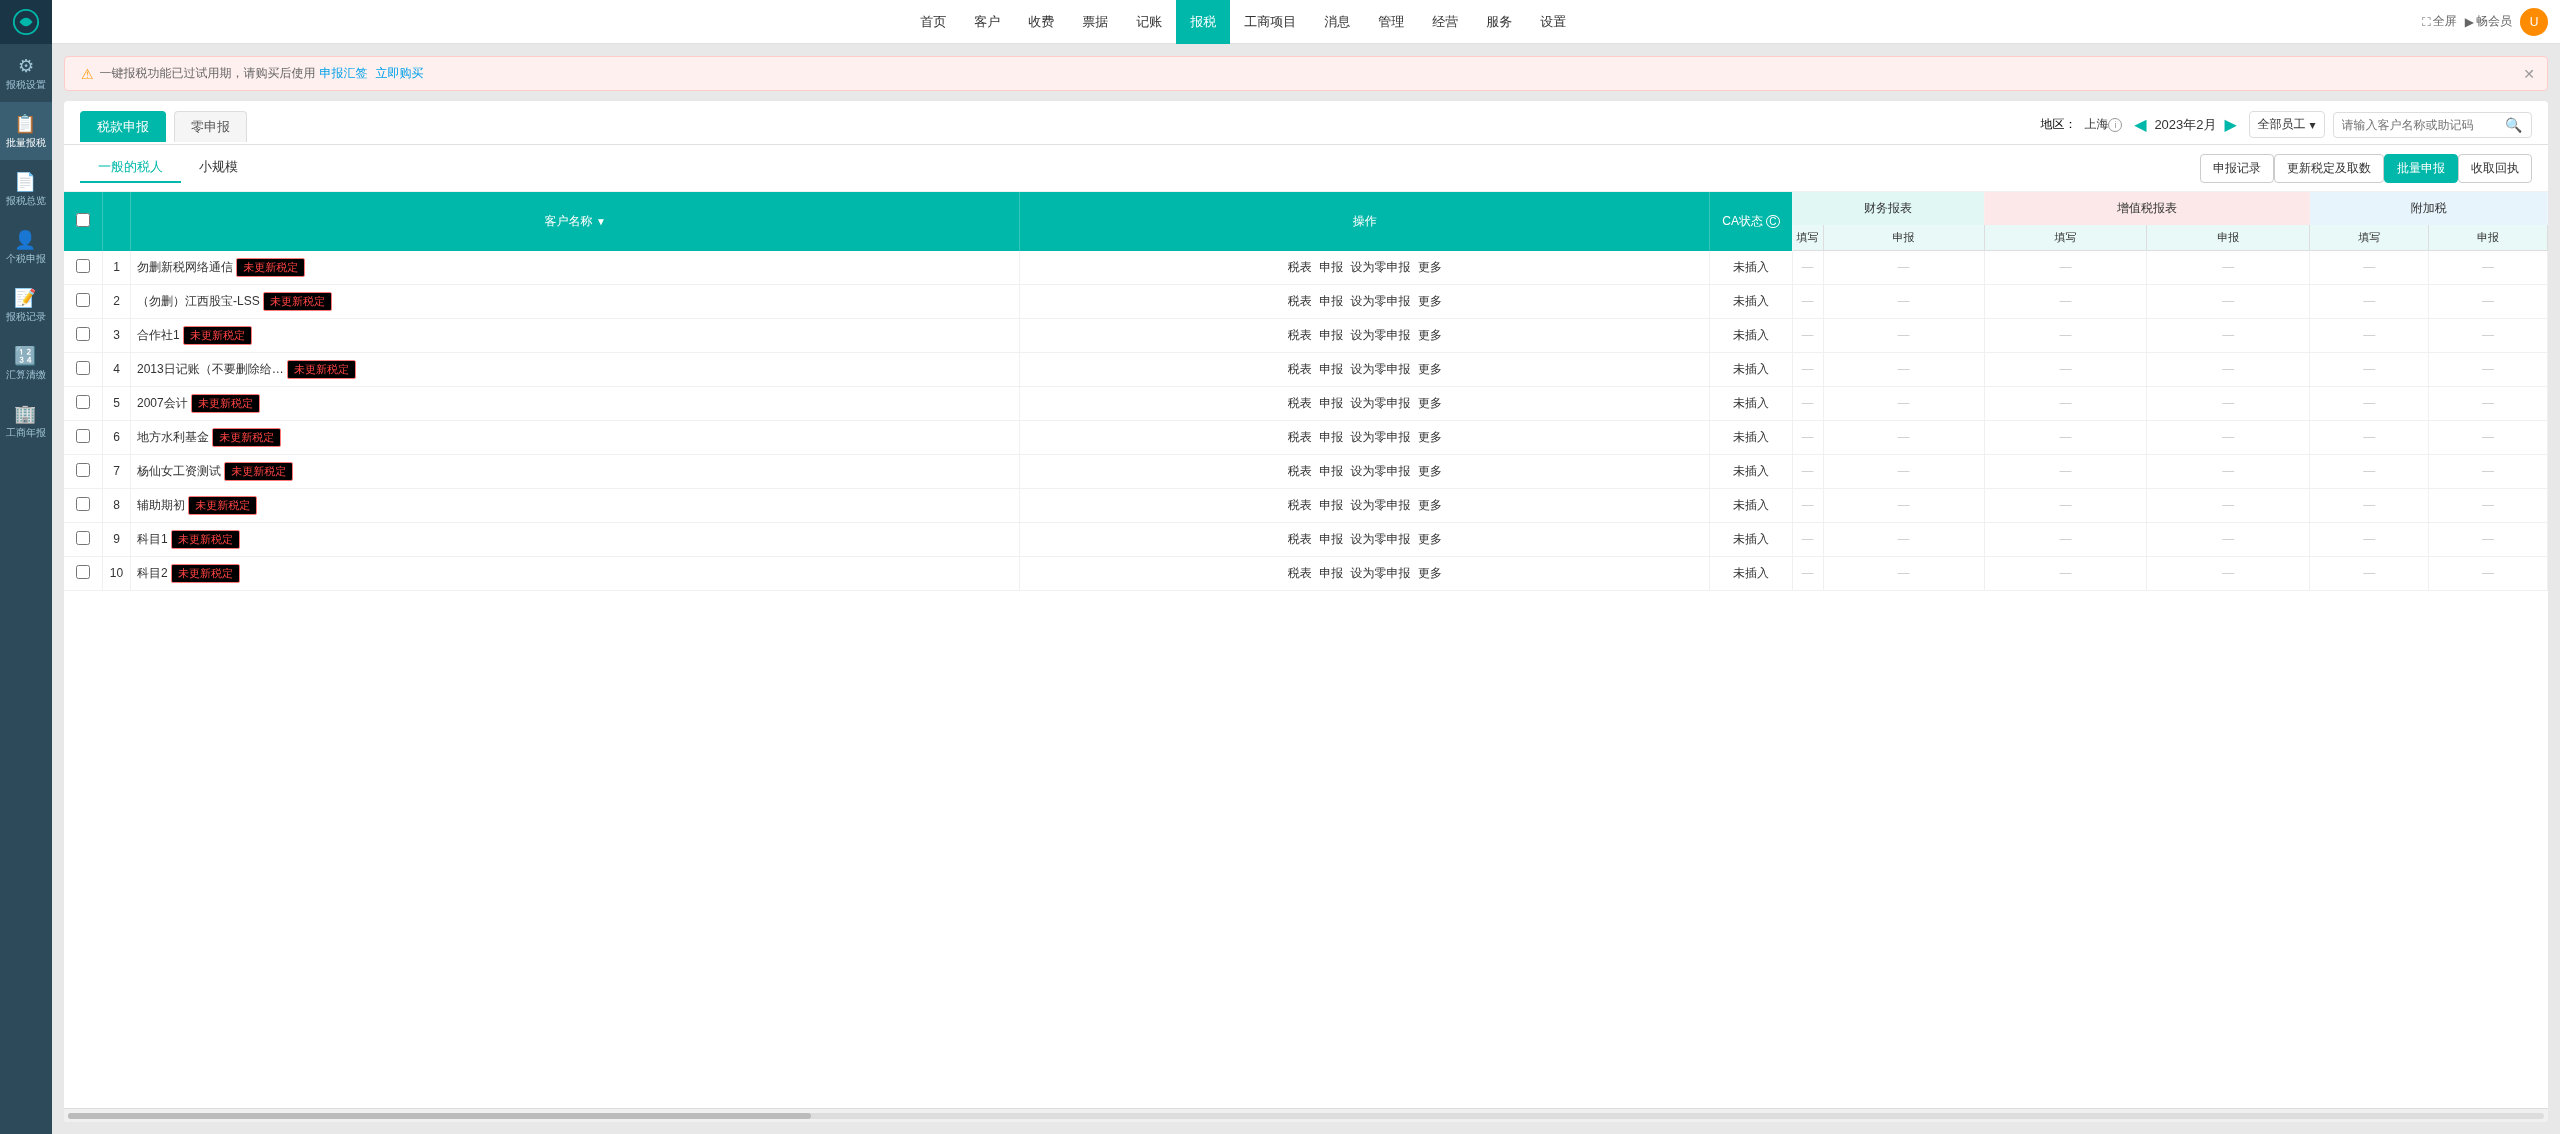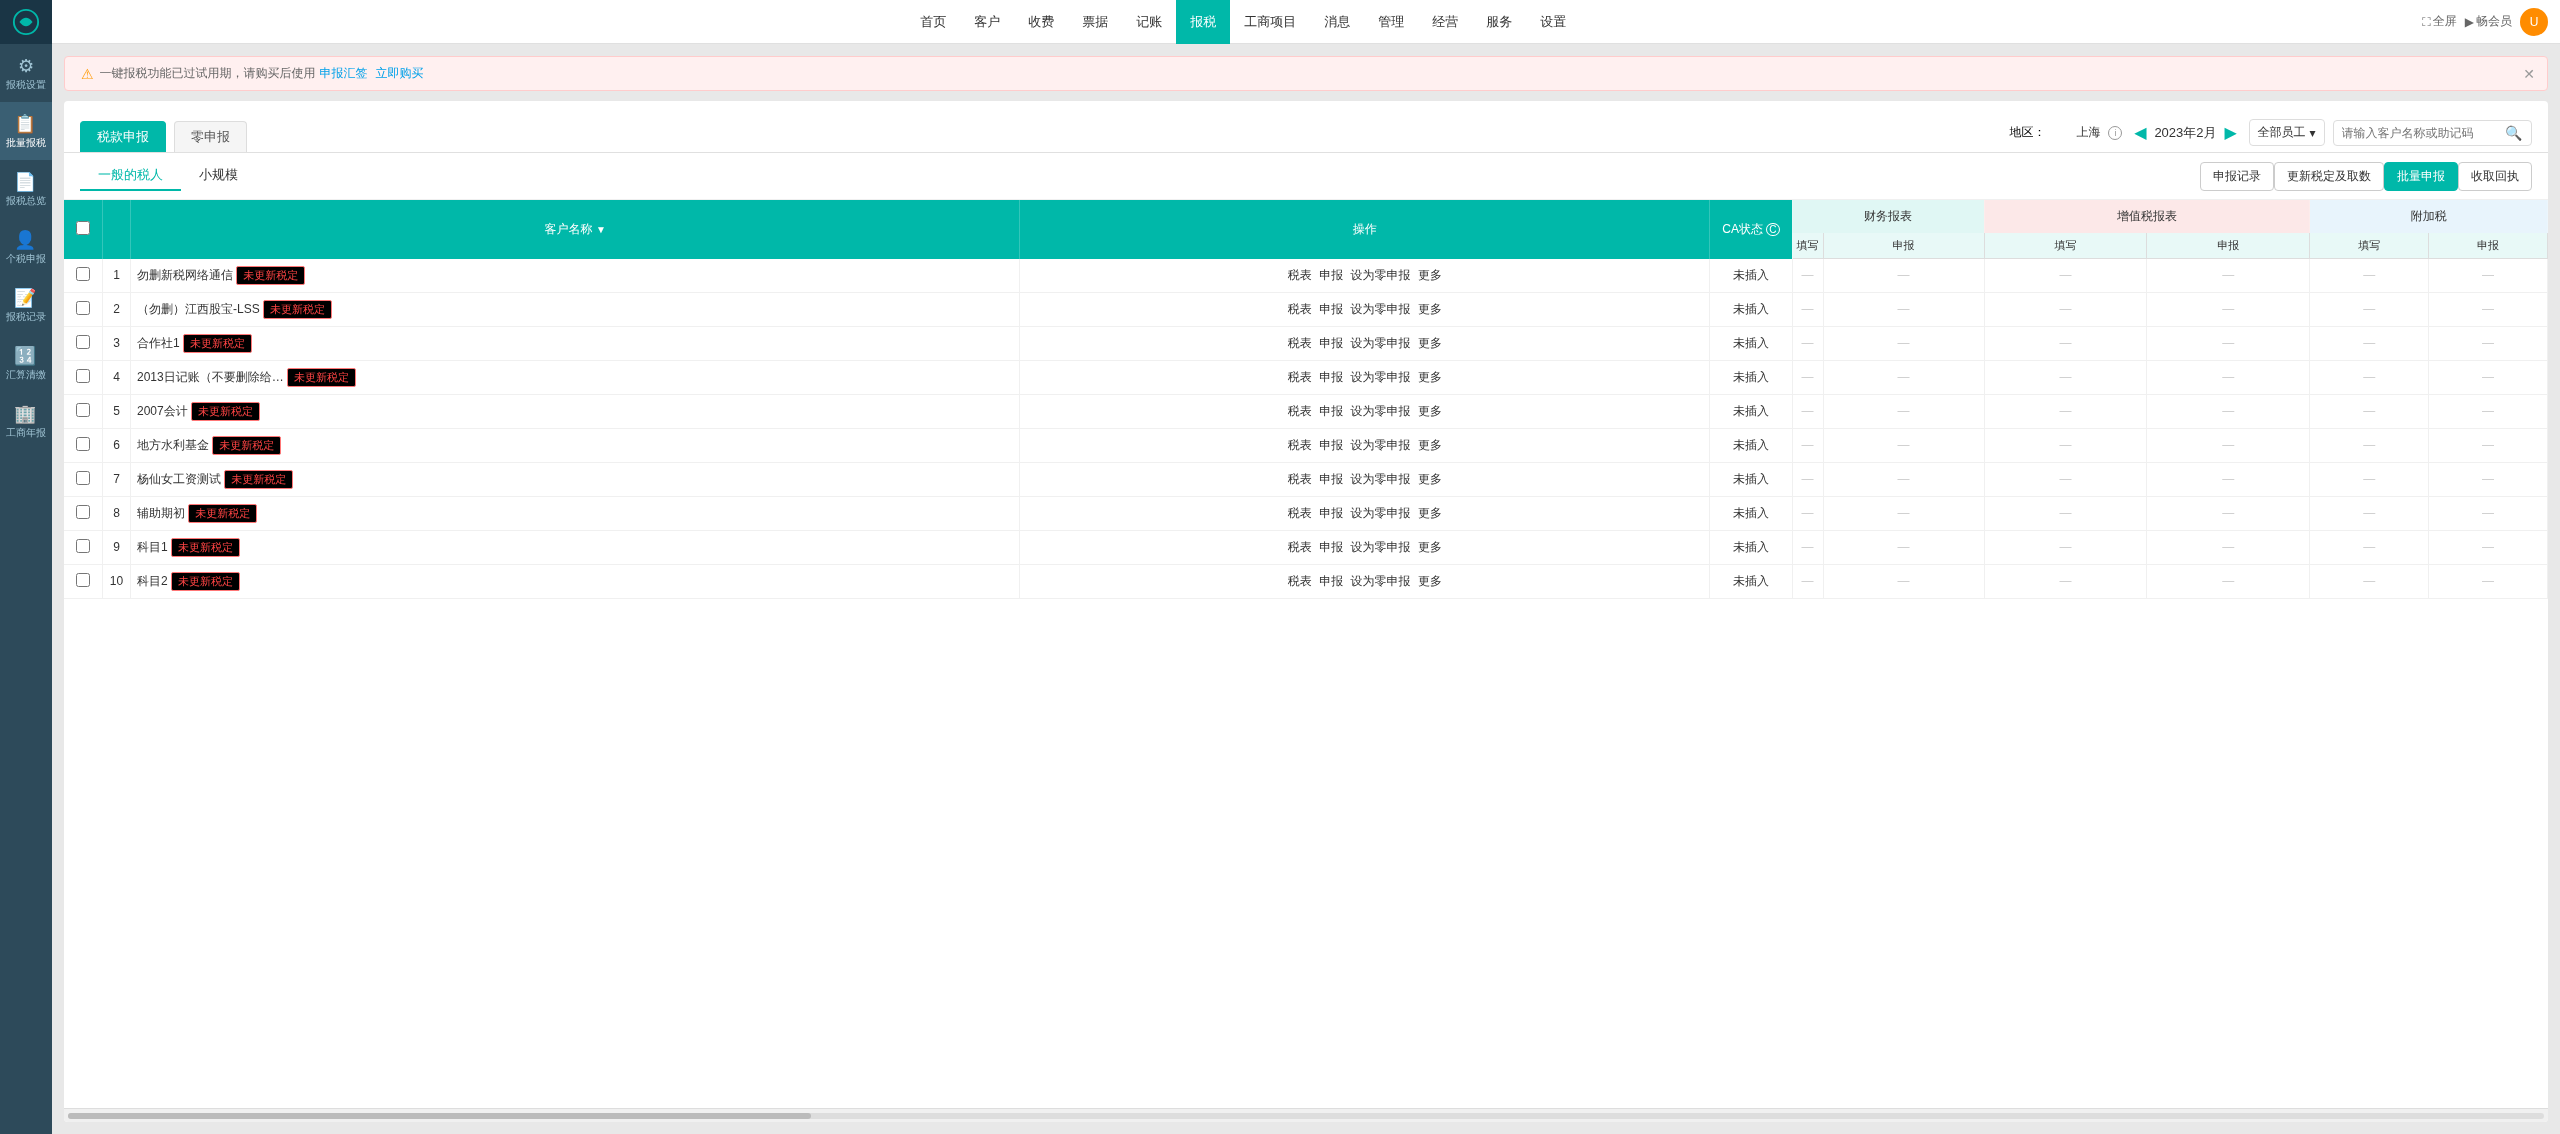--- a/index.html
+++ b/index.html
@@ -144,22 +144,22 @@
       border-radius: 4px;
       flex: 1;
       display: flex;
       flex-direction: column;
       overflow: hidden;
     }
 
     
     .tabs-bar {
       display: flex;
-      align-items: flex-end;
-      padding: 18px 16px 0;
+      align-items: flex-start;
+      padding: 10px 16px 0;
       border-bottom: 1px solid #e0e0e0;
       gap: 8px;
     }
     .tab-btn {
       padding: 6px 16px;
       border-radius: 4px 4px 0 0;
       cursor: pointer;
       font-size: 13px;
       border: 1px solid #ddd;
       border-bottom: none;
@@ -174,24 +174,23 @@
     .tabs-right {
       margin-left: auto;
       display: flex;
       align-items: center;
       gap: 8px;
       padding-bottom: 6px;
     }
     .region-value {
       display: flex;
       align-items: center;
-      gap: 8px;
-      font-size: 12px;
-      color: #333;
-      margin-left: 23px;
+      gap: 0;
+      font-size: 12px;
+      color: #333;
     }
     .info-icon {
       width: 14px;
       height: 14px;
       border-radius: 50%;
       border: 1px solid #999;
       display: inline-flex;
       align-items: center;
       justify-content: center;
       font-size: 9px;

